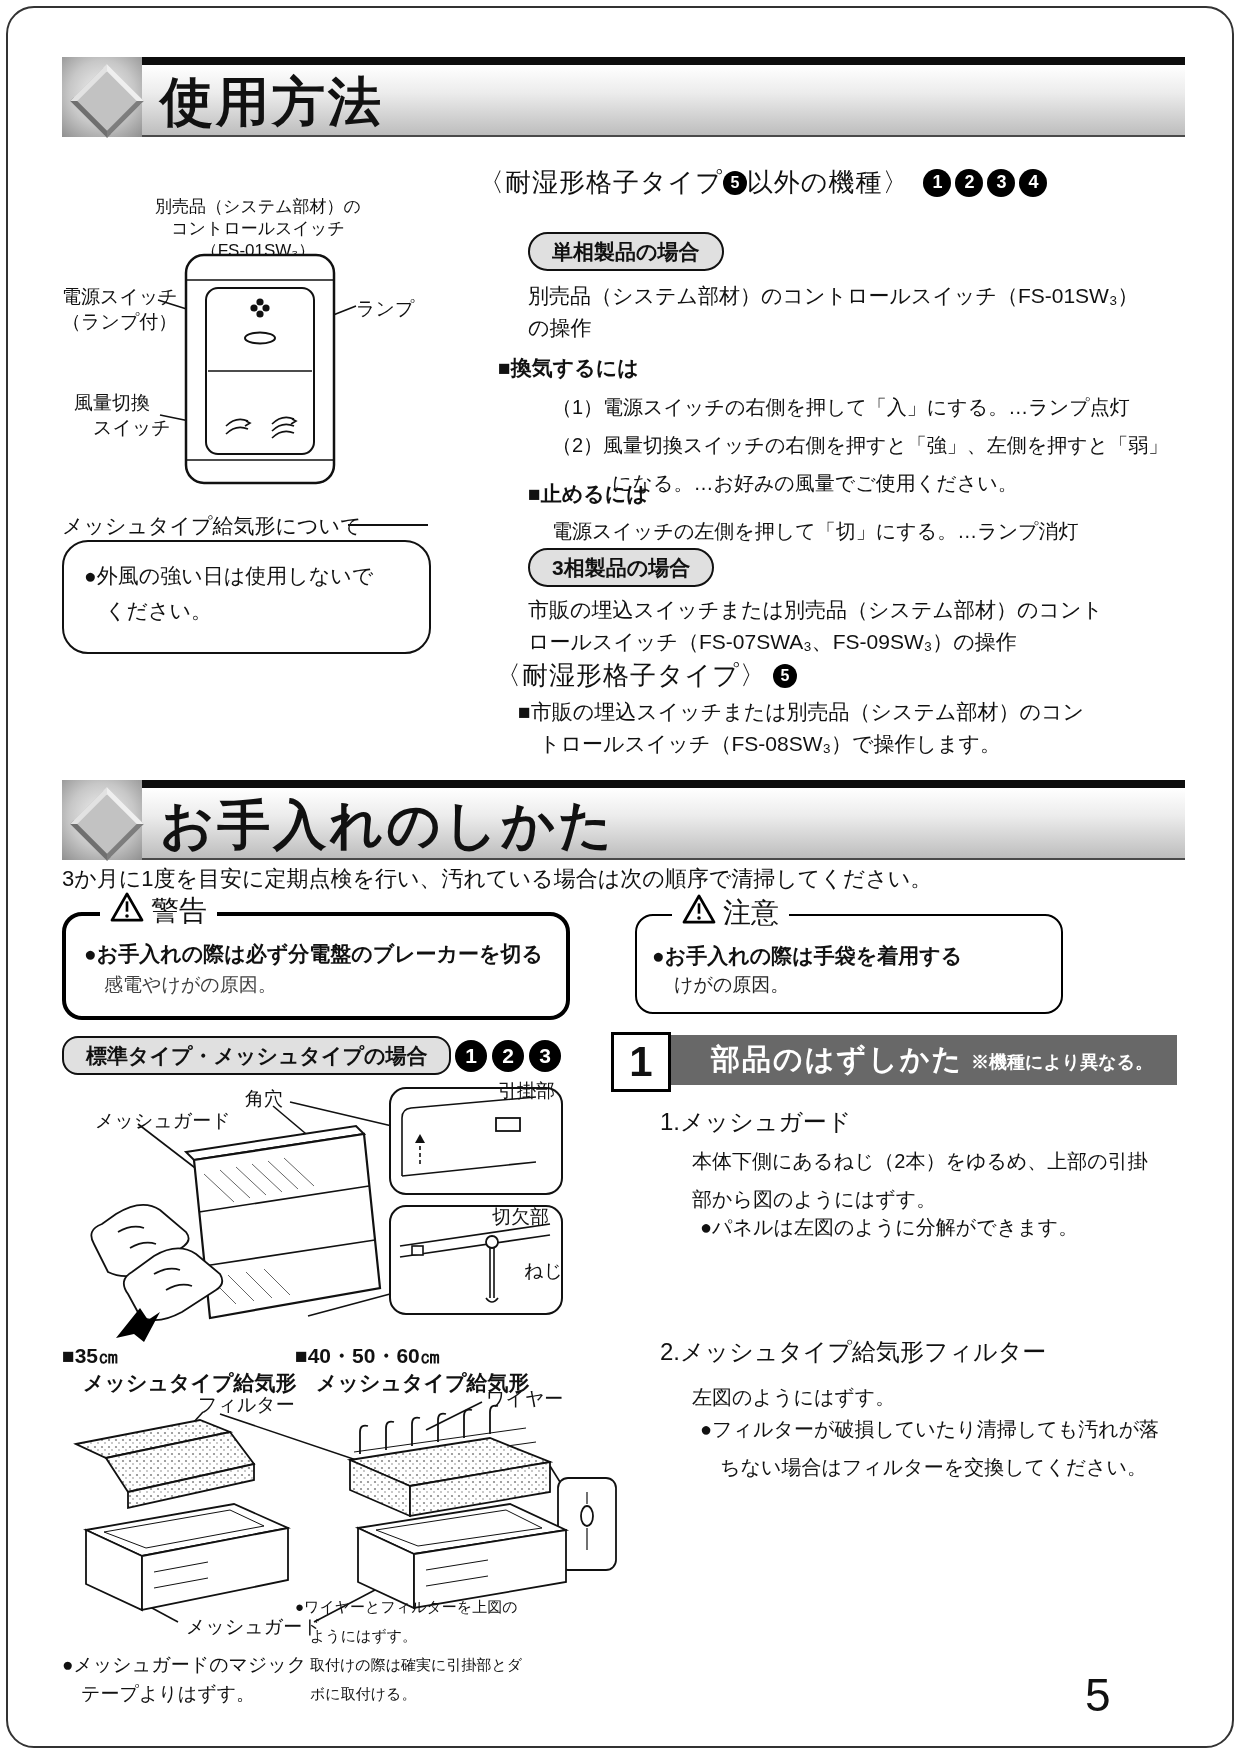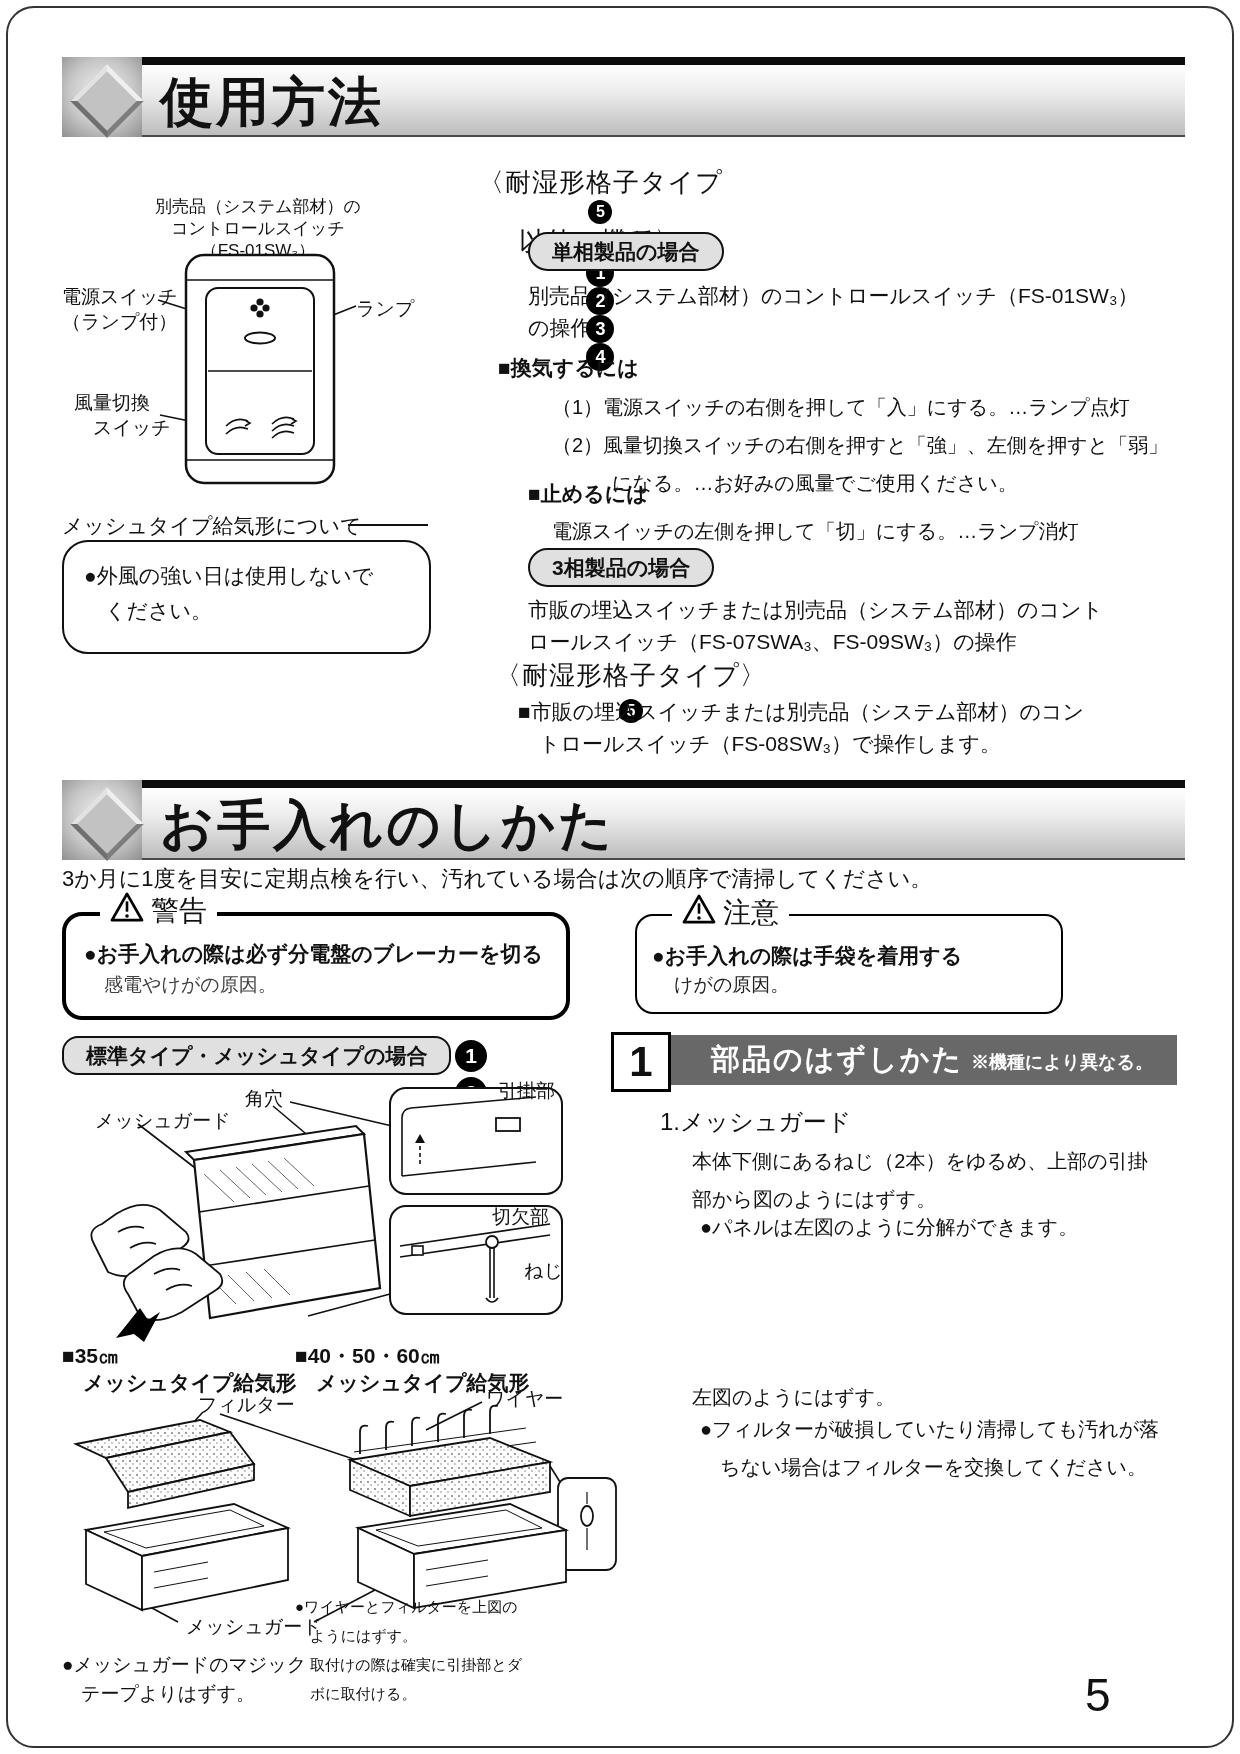--- a/index.html
+++ b/index.html
@@ -1,19 +1,19 @@
 <!DOCTYPE html>
 <html><head>
 <meta charset="utf-8">
 <style>
   html,body{margin:0;padding:0;background:#e8e8e8;}
   .page{position:relative;width:1240px;height:1754px;background:#fff;margin:0 auto;
         font-family:"Liberation Sans",sans-serif;color:#111;overflow:hidden;}
   .page-frame{position:absolute;inset:6px;border:2px solid #333;border-radius:28px;pointer-events:none;}
-  .abs{position:absolute;flex-direction:column;}
+  .abs{position:absolute;}
   .ml{white-space:pre-line;}
 
   
   .band{position:absolute;left:62px;width:1123px;height:70px;
         background:linear-gradient(to bottom,#ffffff 0%,#ececec 40%,#bdbdbd 100%);
         border-top:8px solid #0d0d0d;border-bottom:2px solid #4a4a4a;}
   .icon-box{position:absolute;left:0;top:-8px;width:80px;height:80px;
         background:radial-gradient(circle at 50% 45%,#f2f2f2 0%,#c7c7c7 55%,#8f8f8f 100%);}
   .diamond{position:absolute;left:19px;top:18px;width:42px;height:42px;transform:rotate(45deg);
         background:#c2c2c2;border-top:5px solid #efefef;border-left:5px solid #e2e2e2;
@@ -196,20 +196,21 @@
     <div class="numbox">1</div>
     <div class="sb-title">部品のはずしかた</div>
     <div class="sb-note">※機種により異なる。</div>
   </div>
 
   <div class="abs" style="left:660px;top:1106px;font-size:24px;">1.メッシュガード</div>
   <div class="abs body-20 ml" style="left:692px;top:1142px;">本体下側にあるねじ（2本）をゆるめ、上部の引掛
 部から図のようにはずす。</div>
   <div class="abs body-20" style="left:700px;top:1208px;">●パネルは左図のように分解ができます。</div>
 
+  <div class="abs" style="left:660px;top:1336px;font-size:24px;">2.メッシュタイプ給気形フィルター</div>
   <div class="abs body-20" style="left:692px;top:1378px;">左図のようにはずす。</div>
   <div class="abs body-20 ml" style="left:700px;top:1410px;">●フィルターが破損していたり清掃しても汚れが落
 　ちない場合はフィルターを交換してください。</div>
 
   <svg style="left:58px;top:1082px;" width="545" height="258" viewBox="0 0 545 258">
 
     <line class="ln" x1="80" y1="42" x2="145" y2="92"></line>
     <line class="ln" x1="215" y1="24" x2="260" y2="62"></line>
     <line class="ln" x1="232" y1="20" x2="334" y2="44"></line>
     <line class="ln" x1="442" y1="10" x2="455" y2="50"></line>

